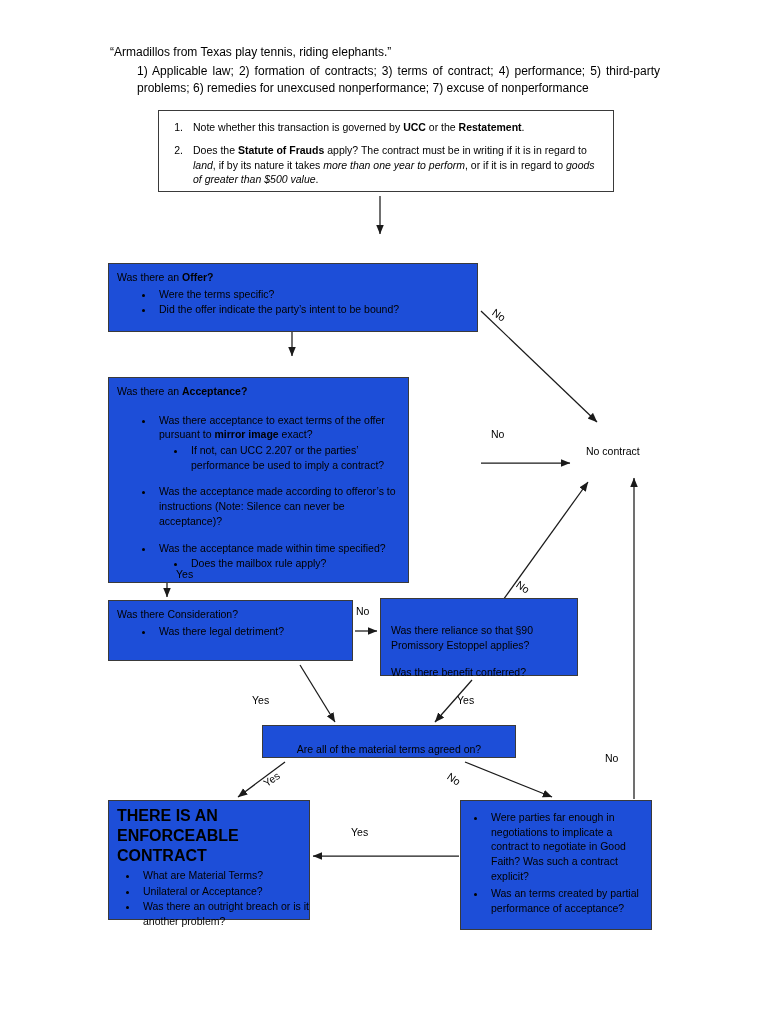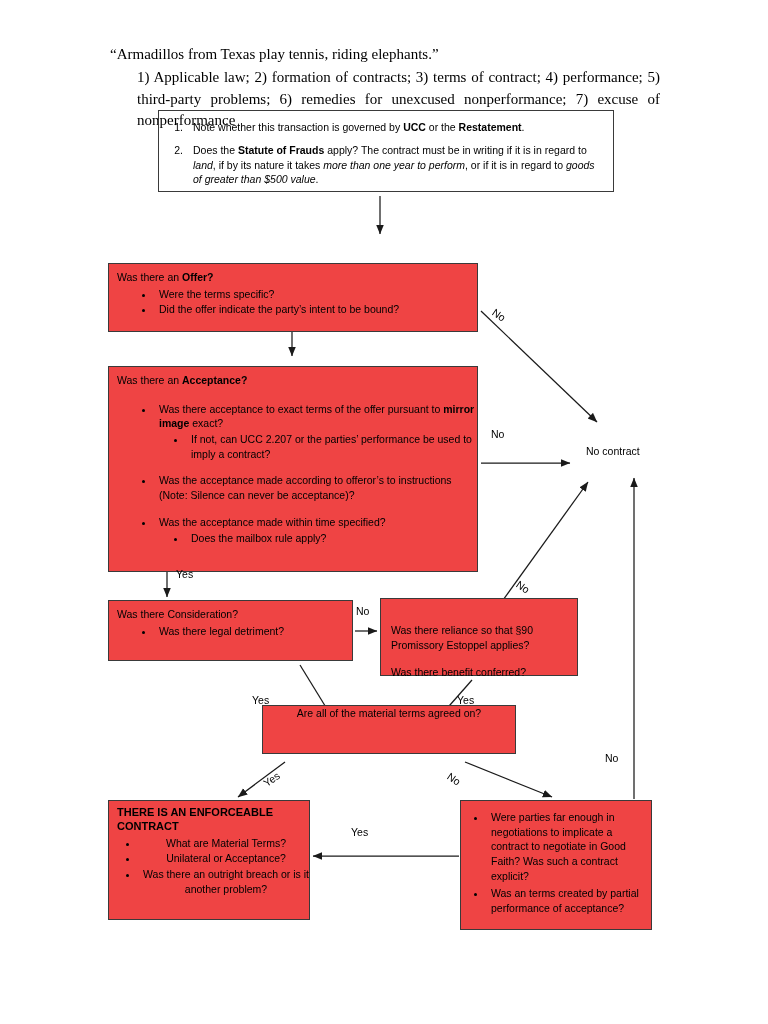--- a/index.html
+++ b/index.html
@@ -14,23 +14,22 @@
     background: #ffffff;
     font-family: "Liberation Sans", sans-serif;
     color: #000000;
     overflow: hidden;
   }
   .abs { position: absolute; }
 
   
   #header-block {
     left: 110px; top: 44px; width: 550px;
-    font-size: 15px;
+    font-size: 12px;
     line-height: 1.42;
-    font-family: Liberation Serif, serif;
   }
   #header-quote { white-space: nowrap; }
   #header-elements {
     margin-top: 2px;
     padding-left: 27px;
     text-align: justify;
   }
 
   
   #note-box {
@@ -60,58 +59,58 @@
     text-align: center;
     font-size: 19px;
     font-weight: bold;
     letter-spacing: 0.1px;
   }
 
   
   .fbox {
     border: 1.2px solid #3a3a3a;
     box-sizing: border-box;
-    background: #ef4444;
+    background: #1d4ed8;
     font-size: 10.5px;
     line-height: 1.4;
   }
   .fbox .boxhead { padding: 6px 8px 0 8px; }
   ul.bl {
     margin: 2px 0 0 0;
     padding-left: 46px;
     list-style-type: disc;
   }
   ul.bl ul.bl {
     padding-left: 28px;
     margin-top: 1px;
   }
   ul.bl li { margin: 0 0 1px 0; padding-left: 4px; }
   ul.bl.spaced > li { margin-bottom: 12px; }
   ul.bl.spaced > li:last-child { margin-bottom: 17px; }
 
   
   #box-offer        { left: 108px; top: 263px;  width: 370px; height: 69px; }
-  #box-acceptance   { left: 108px; top: 366px;  width: 370px; height: 206px; }
+  #box-acceptance   { left: 108px; top: 377px;  width: 301px; height: 206px; }
   #box-consideration{ left: 108px; top: 600px;  width: 245px; height: 61px; }
   #box-estoppel     { left: 380px; top: 598px;  width: 198px; height: 78px; padding: 24px 10px; }
-  #box-material     { left: 262px; top: 705px;  width: 254px; height: 49px;
-                      display: flex; align-items: flex-start; justify-content: center; }
+  #box-material     { left: 262px; top: 725px;  width: 254px; height: 33px;
+                      display: flex; align-items: flex-end; justify-content: center; }
   #box-enforceable  { left: 108px; top: 800px;  width: 202px; height: 120px; }
   #box-goodfaith    { left: 460px; top: 800px;  width: 192px; height: 130px; padding-top: 7px; }
 
   #box-estoppel p { margin: 0 0 13px 0; }
   #box-estoppel p:last-child { margin: 0; }
 
   #box-enforceable .bigtitle {
     font-weight: bold;
-    font-size: 11px;
+    font-size: 16px;
     padding: 5px 8px 0 8px;
     line-height: 1.25;
   }
-  #box-enforceable ul.bl { padding-left: 30px; margin-top: 2px; text-align: center; }
+  #box-enforceable ul.bl { padding-left: 30px; margin-top: 2px; }
   #box-goodfaith ul.bl { padding-left: 26px; }
   #box-goodfaith ul.bl > li { margin-bottom: 3px; }
 
   
   .lbl {
     font-size: 10.5px;
     white-space: nowrap;
   }
   .lbl.rot { transform: rotate(-35deg); transform-origin: left top; }
   .lbl.rot-r { transform: rotate(35deg); transform-origin: left top; }

